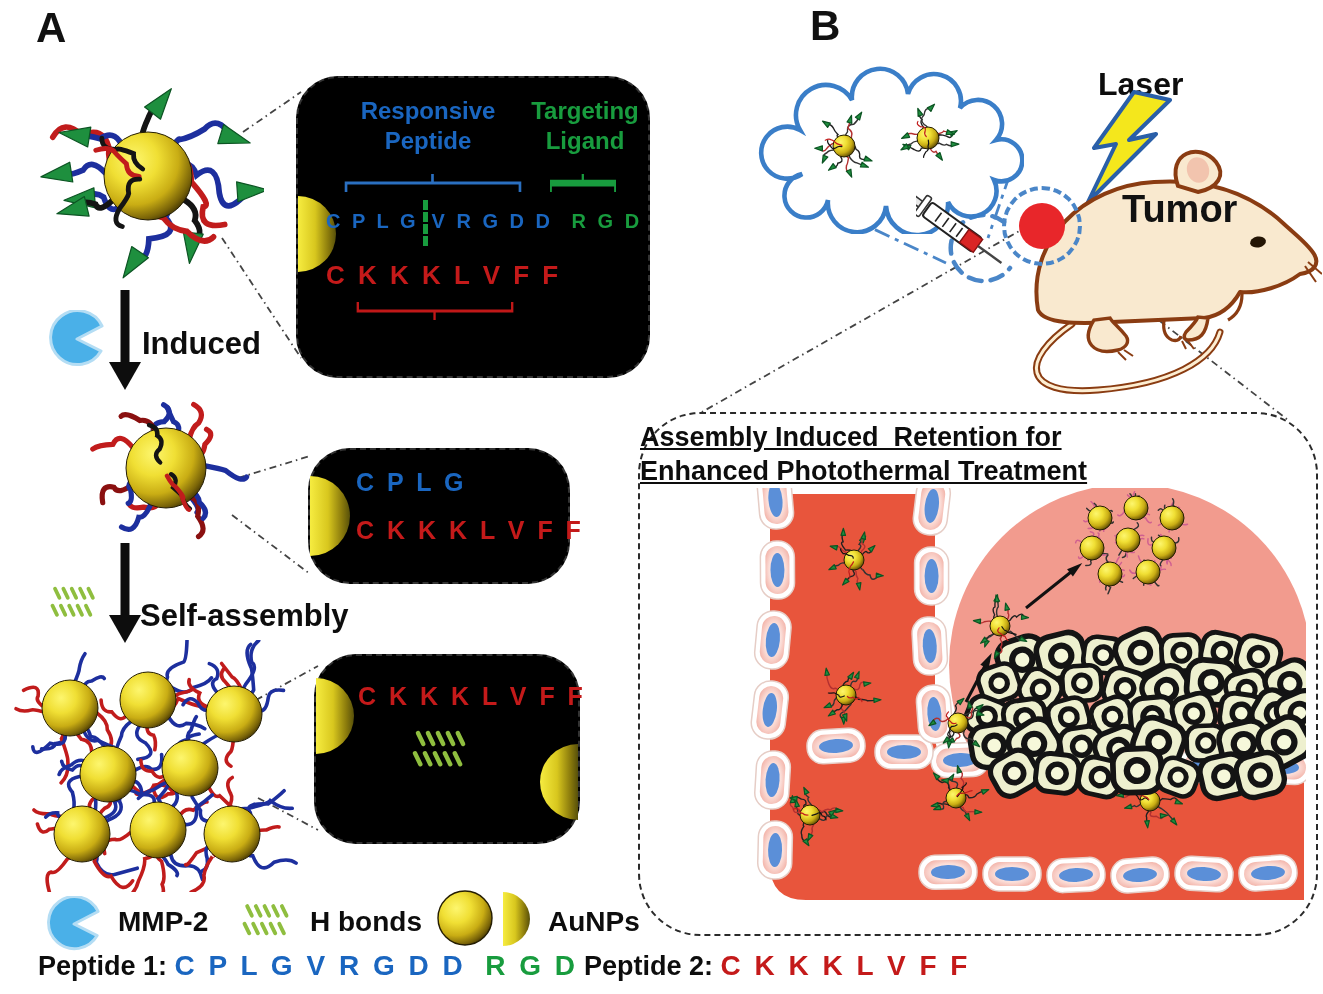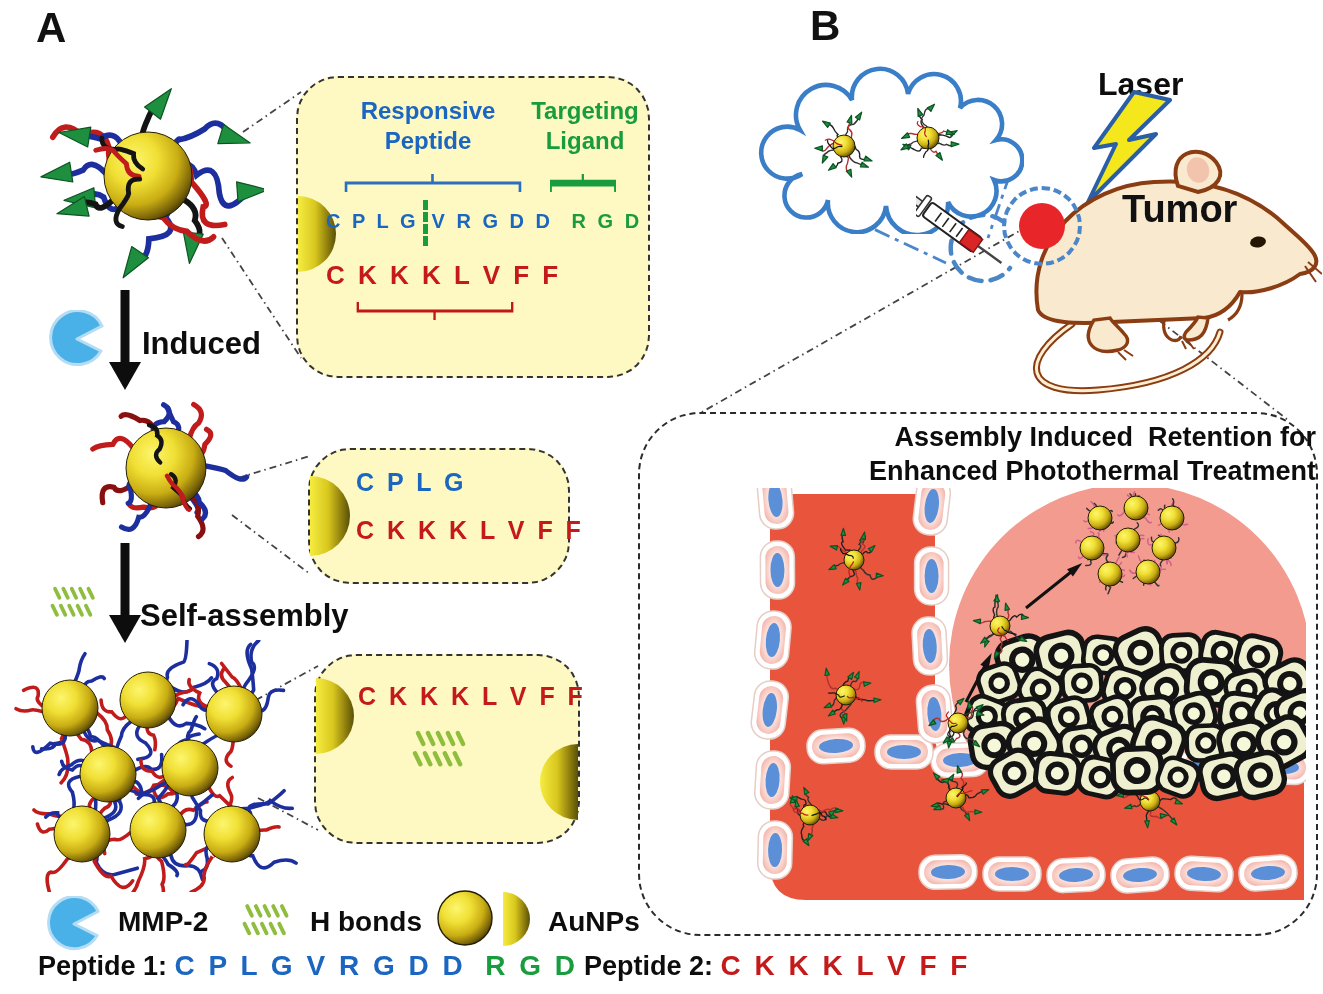--- a/index.html
+++ b/index.html
@@ -1,29 +1,29 @@
 <!DOCTYPE html>
 <html><head>
 <meta charset="utf-8">
 <style>
   html,body{margin:0;padding:0;background:#fff;}
   #stage{position:relative;width:1323px;height:994px;background:#fff;overflow:hidden;
          font-family:"Liberation Sans",sans-serif;color:#111;}
   .abs{position:absolute;}
   .panel-label{font-size:42px;font-weight:800;color:#111;}
-  .callout{border:2.6px dashed #333;border-radius:42px;background:#fef9c3;}
+  .callout{border:2.6px dashed #333;border-radius:42px;background:#000000;}
   .seq{font-weight:bold;letter-spacing:3px;white-space:nowrap;}
   .blue{color:#1a66c0;} .green{color:#189c3e;} .red{color:#c41a1a;}
   .steplbl{font-size:31px;font-weight:800;color:#0d0d0d;white-space:nowrap;margin-top:12px;}
   .two-line{font-size:24px;font-weight:bold;text-align:center;line-height:1.25;}
   .legend-lbl{font-size:28px;font-weight:800;color:#0d0d0d;margin-left:6px;}
   .pep-row{font-size:27px;font-weight:800;white-space:nowrap;}
   .bigbox{border:2.6px dashed #2a2a2a;border-radius:62px;background:#fff;}
-  .bx-title{position:absolute;left:0;right:0;text-align:right;font-weight:800;
-            font-size:27px;color:#0d0d0d;white-space:pre-wrap;}
+  .bx-title{position:absolute;left:0;right:0;text-align:left;font-weight:800;
+            font-size:27px;color:#0d0d0d;white-space:pre-wrap;text-decoration:underline;}
   .tumor-ring{width:72px;height:72px;border:4.5px dashed #4a86c8;border-radius:50%;
               display:flex;align-items:center;justify-content:center;background:transparent;}
   .tumor-dot{width:46px;height:46px;border-radius:50%;background:#e8262a;}
   .gsep{display:inline-block;width:0;height:46px;border-left:5px dashed #189c3e;
         margin:0 4px;vertical-align:middle;}
   svg{display:block;}
 </style>
 </head>
 <body>
 

